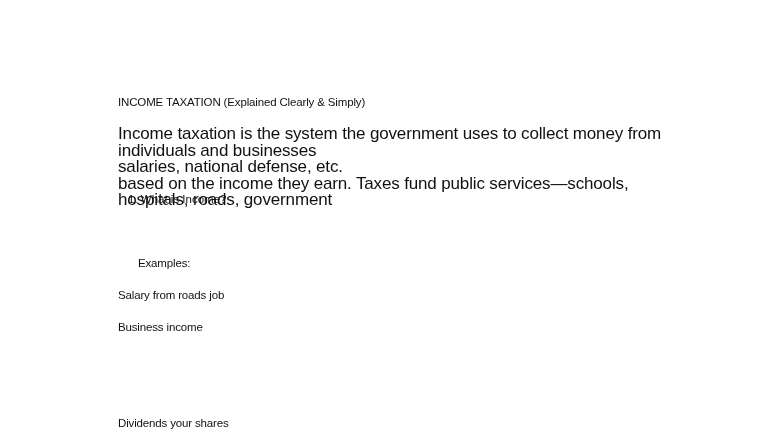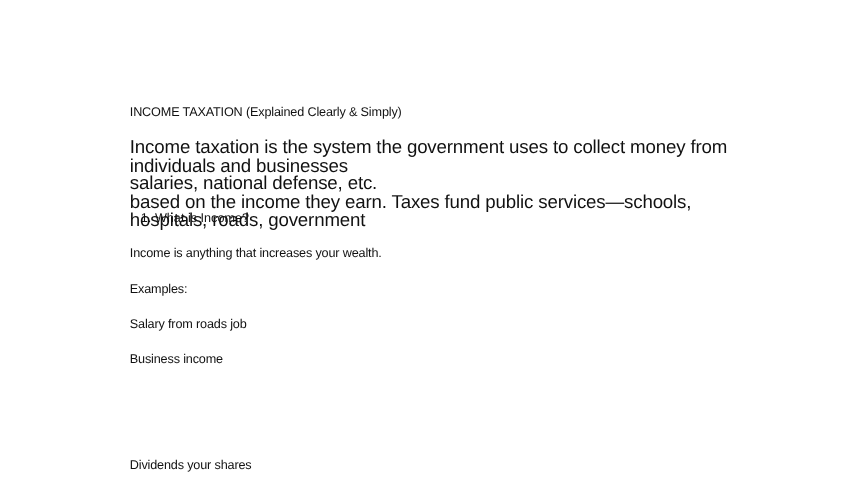--- a/index.html
+++ b/index.html
@@ -60,21 +60,20 @@
     <div>Income taxation is the system the government uses to collect money from individuals and businesses</div>
     <div>salaries, national defense, etc.</div>
     <div>based on the income they earn. Taxes fund public services—schools, hospitals, roads, government</div>
   </div>
 
   <div class="list-item">
     <span>1.</span>
     <span>What is Income?</span>
   </div>
 
-  <div class="line" style="top:223px;">Income is anything that increases your wealth.</div>
 
-  <div class="line" style="top:255px;">Examples:</div>
+  <div class="line" style="top:255px;margin-left:20px;">Examples:</div>
 
   <div class="line" style="top:287px;">Salary from roads job</div>
   <div class="line" style="top:319px;">Business income</div>
   <div class="line" style="top:415px;">Dividends your shares</div>
 
 </div>
 
 </body></html>

